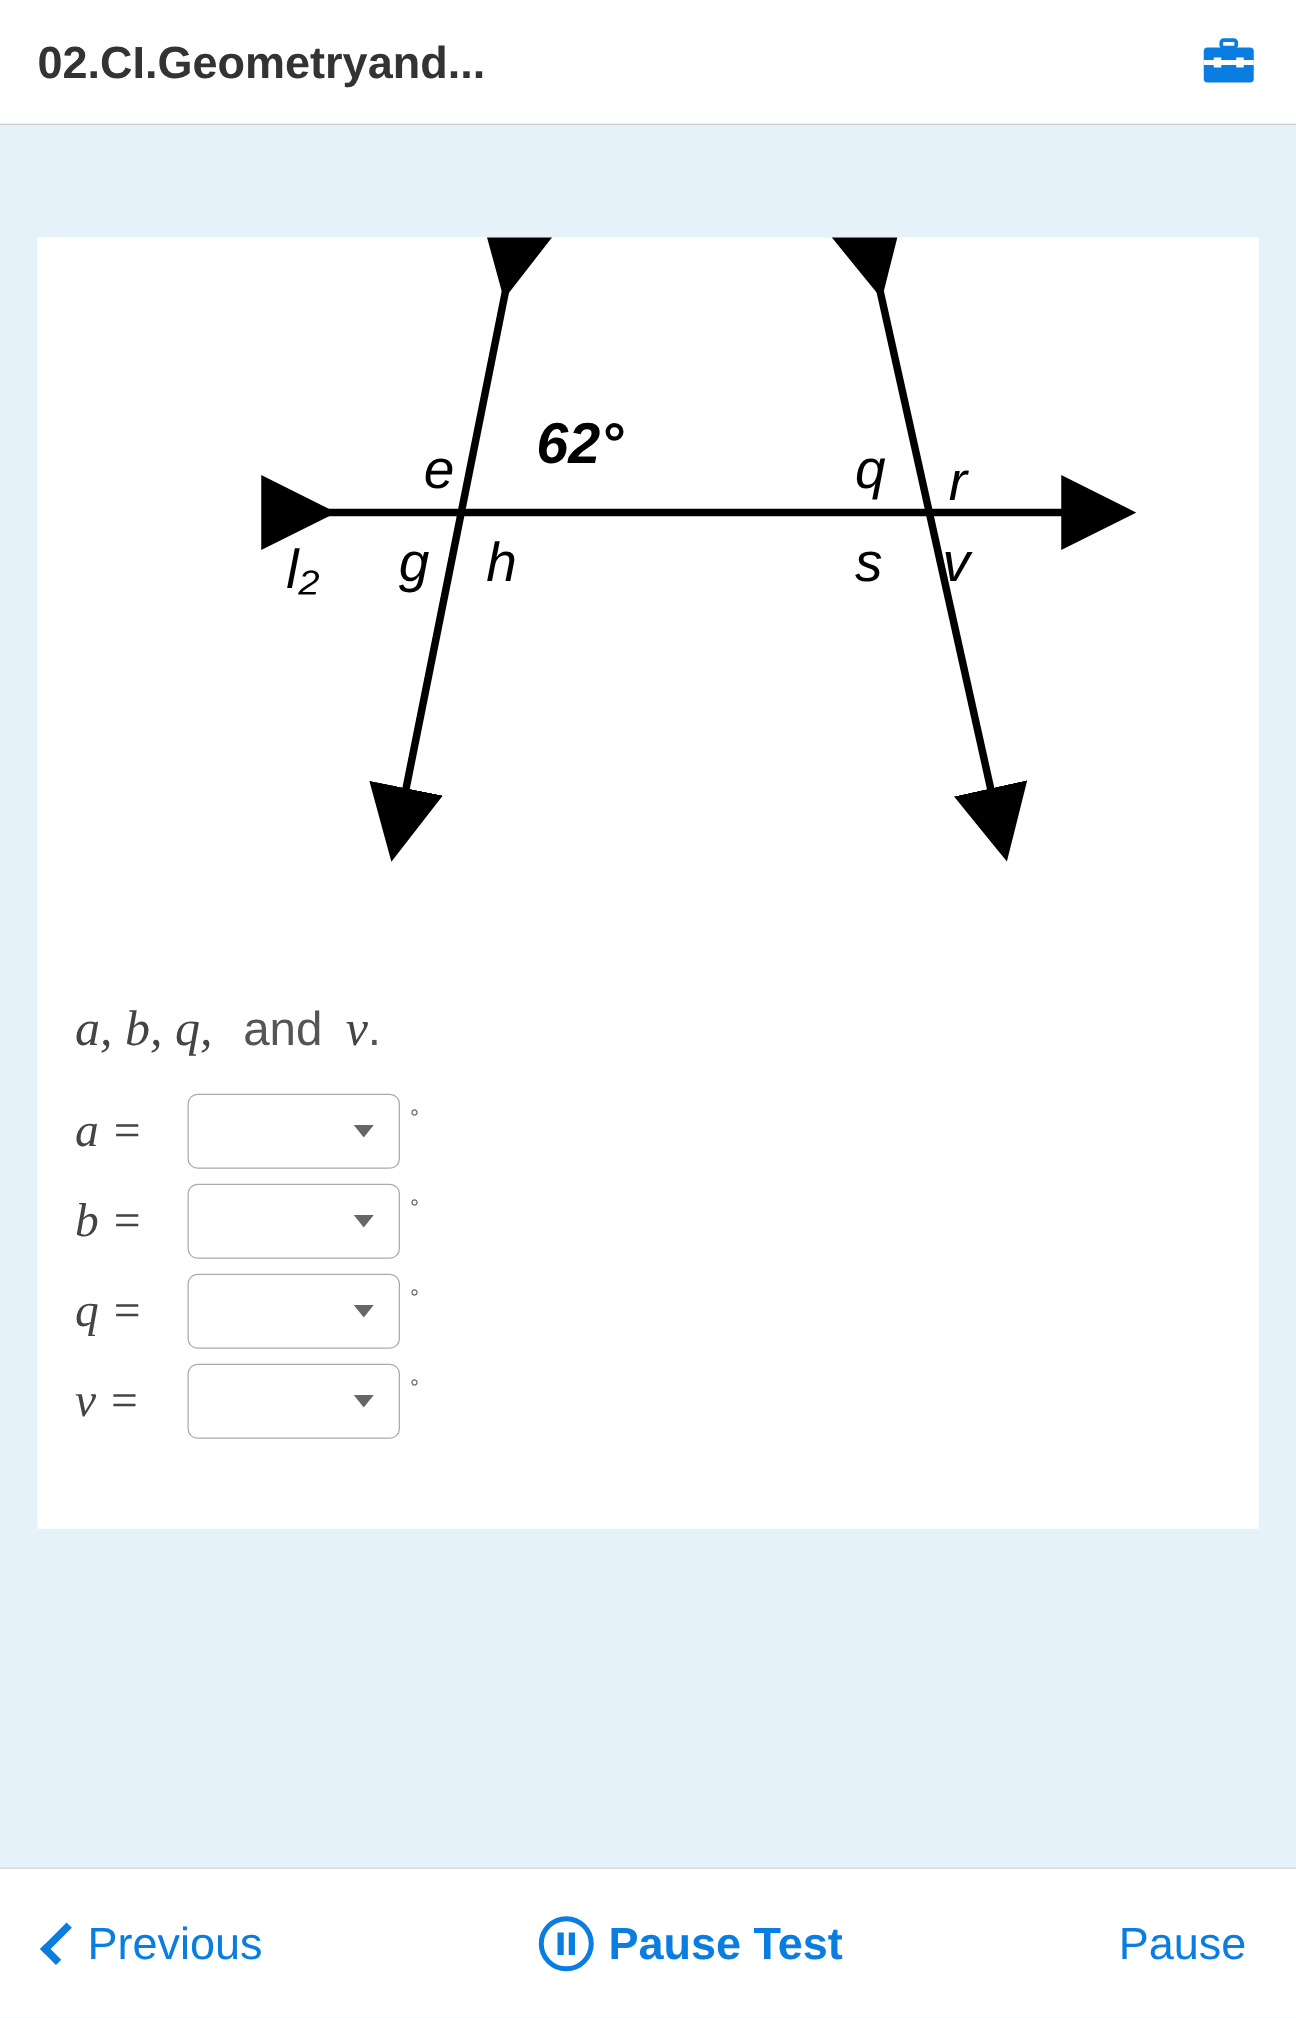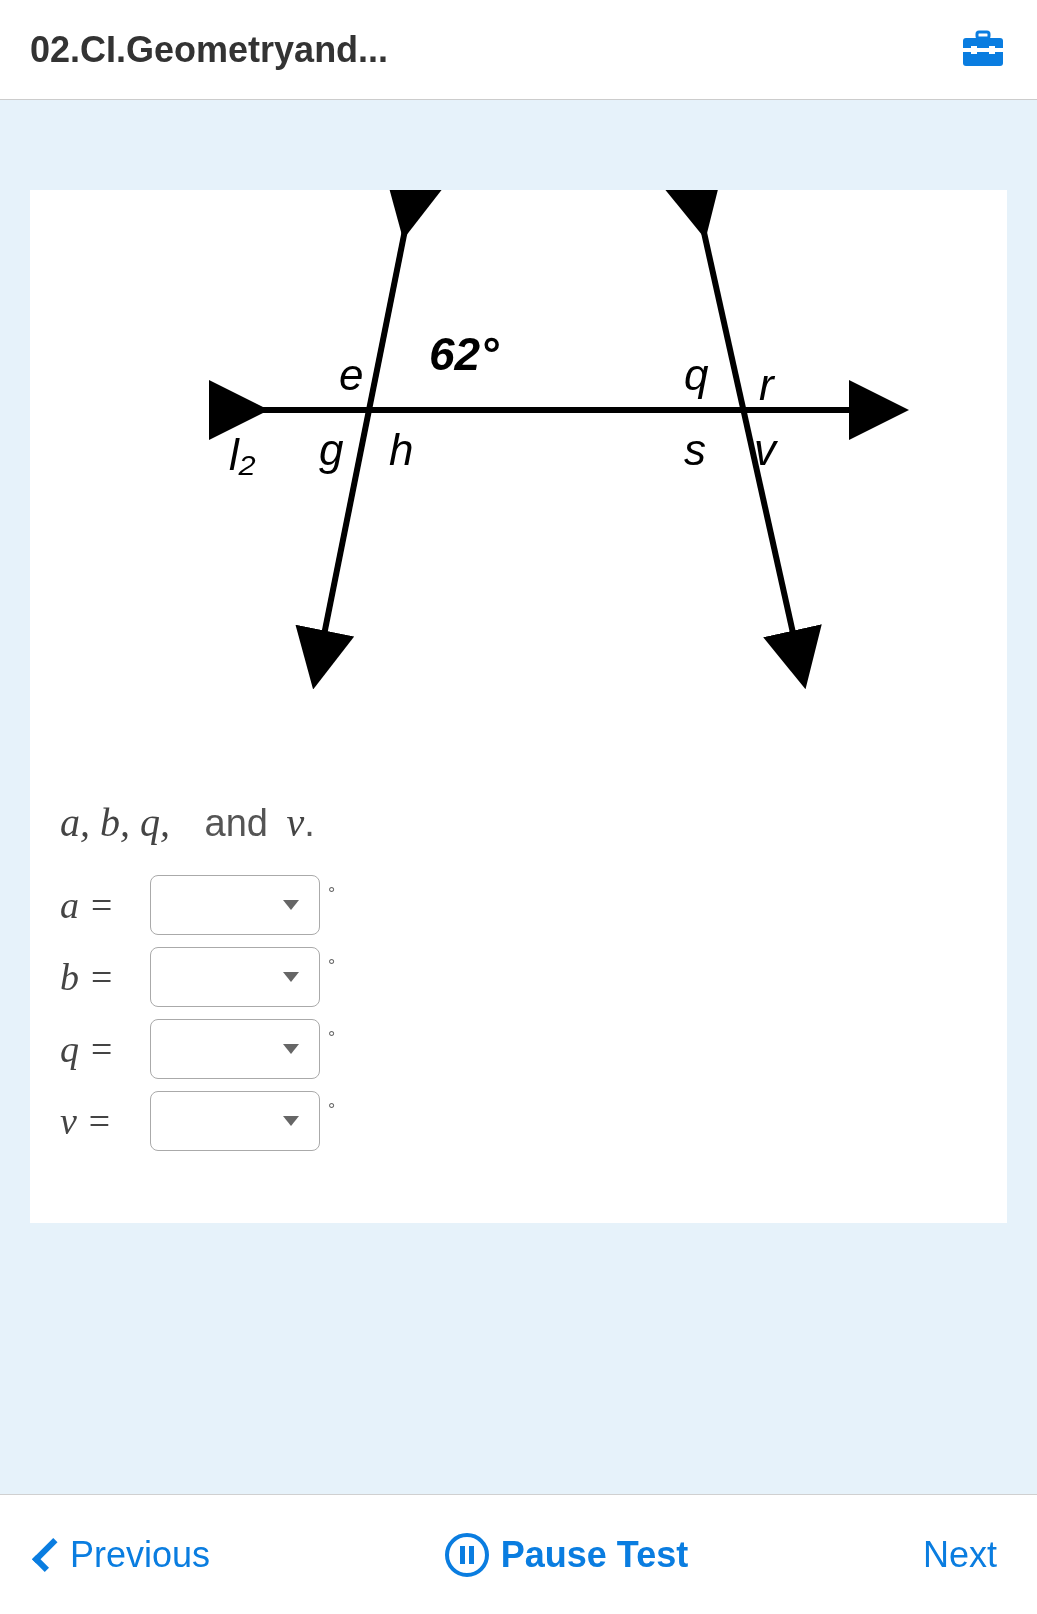--- a/index.html
+++ b/index.html
@@ -179,21 +179,21 @@
       <text x="110" y="280" font-size="44" font-style="italic" fill="#000">l₂</text>
       <text x="565" y="200" font-size="44" font-style="italic" fill="#000">q</text>
       <text x="640" y="210" font-size="44" font-style="italic" fill="#000">r</text>
       <text x="565" y="275" font-size="44" font-style="italic" fill="#000">s</text>
       <text x="635" y="275" font-size="44" font-style="italic" fill="#000">v</text>
     </svg>
 
     <div class="question-text">
       <br>
       <span class="math-italic">a, b, q,</span>
-      <span style="margin-left:24px">and</span>
+      <span style="margin-left:14px">and</span>
       <span class="math-italic" style="margin-left:8px">v</span><span>.</span>
     </div>
 
     <div class="answers">
       <div class="answer-row">
         <div class="answer-label">a =</div>
         <div class="dropdown">
             <div class="caret"></div>
           </div>
         <div class="degree">°</div>
@@ -230,15 +230,15 @@
     <span>Previous</span>
   </div>
   <div class="pause-wrap">
     <div class="pause-icon">
       <div class="pause-bar"></div>
         <div class="pause-bar"></div>
     </div>
     <span>Pause Test</span>
   </div>
   <div class="nav-btn next">
-    <span>Next</span>
+    <span>Pause</span>
   </div>
 </div>
 
 </body></html>

